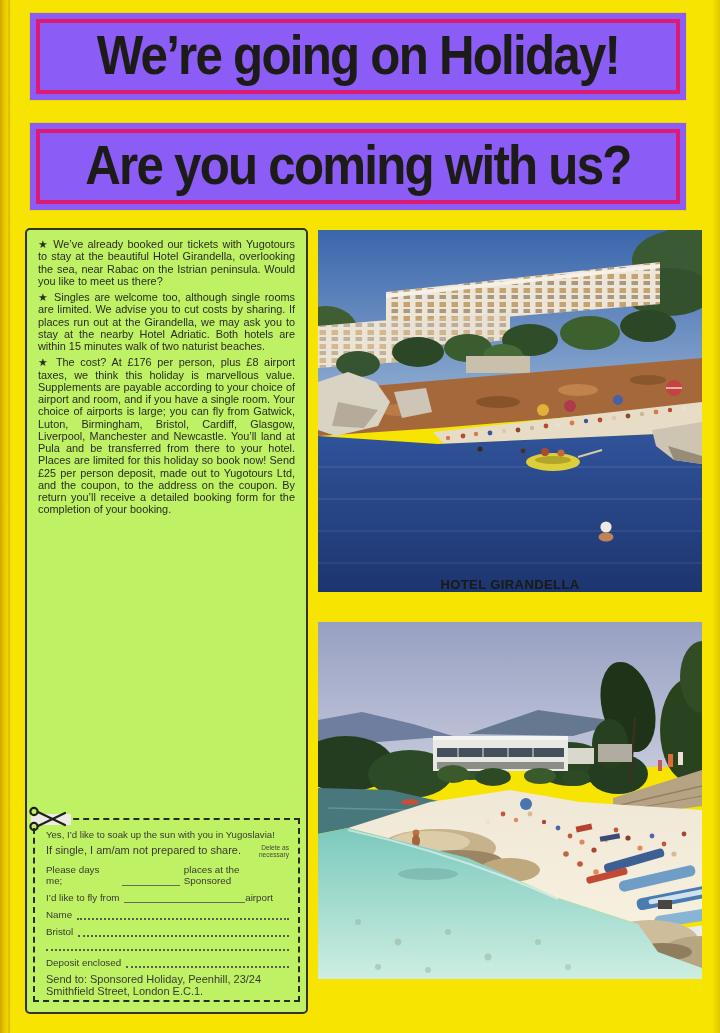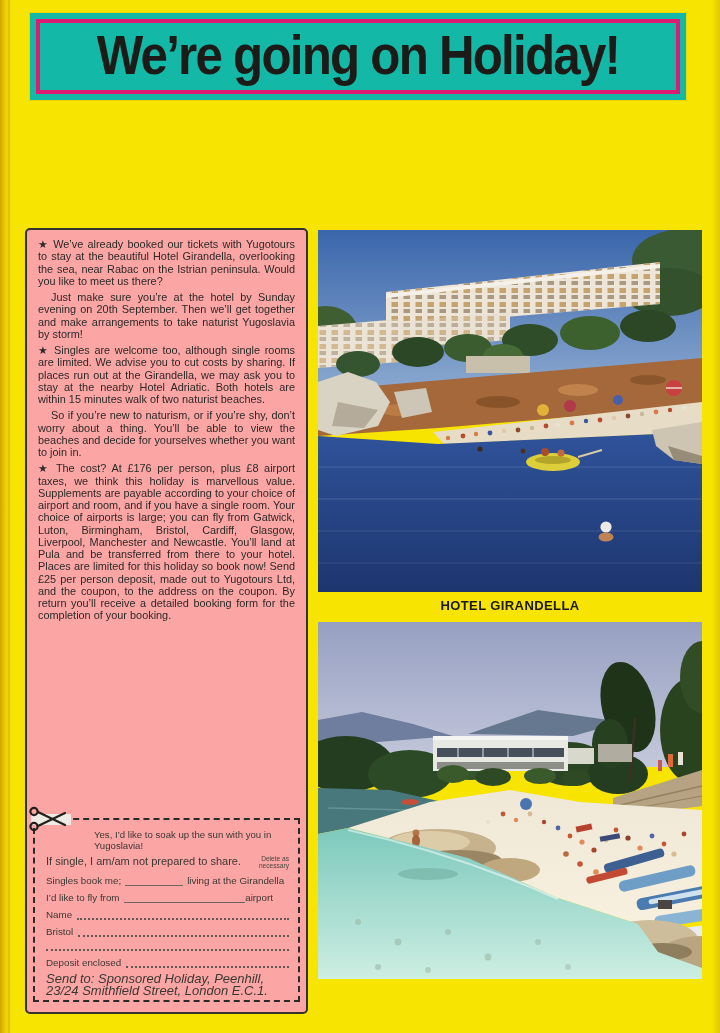--- a/index.html
+++ b/index.html
@@ -11,91 +11,94 @@
   }
   .page{position:absolute;inset:0;}
   
   .edge-left{position:absolute;left:0;top:0;width:12px;height:100%;
     background:linear-gradient(90deg,#cfa400,#eccf00 45%,#f7e400);}
   .crease{position:absolute;left:8px;top:0;width:2px;height:100%;background:rgba(150,110,0,0.22);}
   .edge-right{position:absolute;right:0;top:0;width:8px;height:100%;
     background:linear-gradient(270deg,rgba(160,120,0,0.25),rgba(160,120,0,0));}
 
   
-  .banner{position:absolute;left:30px;width:656px;height:87px;background:#14b8a6;
+  .banner{position:absolute;left:30px;width:656px;height:87px;background:#8b5cf6;
     box-shadow:0 0 0 1px rgba(0,0,0,0.05);}
   .banner1{top:13px;}
   .banner2{top:123px;}
   .banner-inner{position:absolute;inset:6px;border:4px solid #de1b72;
     display:flex;align-items:center;justify-content:center;}
   .headline{
     font-weight:bold;font-size:56px;letter-spacing:-2px;color:#1d1b18;
     transform:scaleX(0.88);transform-origin:center;white-space:nowrap;line-height:1;
     padding-bottom:4px;
   }
 
   
   .panel{position:absolute;left:25px;top:228px;width:283px;height:786px;
-    background:#fca5a5;border:2px solid #34322c;border-radius:5px;
+    background:#bef264;border:2px solid #34322c;border-radius:5px;
     box-sizing:border-box;padding:8px 11px 6px 11px;}
   .para{
     font-size:10.9px;line-height:12.25px;text-align:justify;color:#2b2a26;
     margin:0 0 4px 0;letter-spacing:0;
   }
   .para.ind{text-indent:13px;}
 
   
   .coupon{position:absolute;left:6px;right:6px;top:588px;height:184px;
     border:2px dashed #2c2a26;box-sizing:border-box;
     padding:9px 9px 5px 11px;}
   .scissor-mask{position:absolute;left:-4px;top:-6px;width:40px;height:11px;background:#eeebe4;}
   .scissors{position:absolute;left:-6px;top:-14px;}
   .c-row{display:flex;align-items:flex-end;font-size:9.8px;color:#3b3832;margin-bottom:6px;}
-  .c-row.intro{font-size:9.6px;margin-bottom:4px;margin-left:48px;}
+  .c-row.intro{font-size:9.6px;margin-bottom:4px;}
   .c-row.single{font-size:11px;align-items:flex-start;}
   .note{font-size:6.6px;line-height:7px;text-align:right;margin-left:auto;color:#4a463e;}
   .note span{display:block;}
   .blank{display:inline-block;width:58px;border-bottom:1.3px solid #6b675e;height:9px;margin:0 4px;}
   .blank.grow{flex:1;margin-right:0;}
   .book2 .blank{margin-left:74px;}
   .c-row.fly{padding-right:16px;justify-content:center;}
   .dots{flex:1;border-bottom:2px dotted #5e5a52;height:8px;margin-left:5px;}
   .c-row.addr2{margin-top:-2px;}
   .c-row.deposit{margin-top:4px;}
-  .c-row.sendto{font-size:13px;line-height:12px;margin-bottom:8px;margin-top:-1px;font-style:italic;}
+  .c-row.sendto{font-size:11px;line-height:12px;margin-bottom:8px;margin-top:-1px;}
 
   
   .photo{position:absolute;left:318px;}
   .photo svg{display:block;}
   .photo1{top:230px;}
   .photo2{top:622px;}
   .caption{position:absolute;left:318px;width:384px;text-align:center;
     font-weight:bold;font-size:13px;letter-spacing:0.4px;color:#1a1913;}
-  .caption1{top:598px;}
+  .caption1{top:577px;}
   .caption2{top:986px;}
 </style>
 </head>
 <body>
 
 <div class="page">
   <div class="edge-left"></div>
   <div class="crease"></div>
   <div class="edge-right"></div>
 
   <div class="banner banner1">
     <div class="banner-inner">
       <span class="headline">We’re going on Holiday!</span>
     </div>
   </div>
+  <div class="banner banner2">
+    <div class="banner-inner">
+      <span class="headline">Are you coming with us?</span>
+    </div>
+  </div>
 
   <div class="panel">
     <p class="para">★ We’ve already booked our tickets with Yugotours to stay at the beautiful Hotel Girandella, overlooking the sea, near Rabac on the Istrian peninsula. Would you like to meet us there?</p>
-    <p class="para ind">Just make sure you’re at the hotel by Sunday evening on 20th September. Then we’ll get together and make arrangements to take naturist Yugoslavia by storm!</p>
     <p class="para">★ Singles are welcome too, although single rooms are limited. We advise you to cut costs by sharing. If places run out at the Girandella, we may ask you to stay at the nearby Hotel Adriatic. Both hotels are within 15 minutes walk of two naturist beaches.</p>
-    <p class="para ind">So if you’re new to naturism, or if you’re shy, don’t worry about a thing. You’ll be able to view the beaches and decide for yourselves whether you want to join in.</p>
     <p class="para">★ The cost? At £176 per person, plus £8 airport taxes, we think this holiday is marvellous value. Supplements are payable according to your choice of airport and room, and if you have a single room. Your choice of airports is large; you can fly from Gatwick, Luton, Birmingham, Bristol, Cardiff, Glasgow, Liverpool, Manchester and Newcastle. You’ll land at Pula and be transferred from there to your hotel. Places are limited for this holiday so book now! Send £25 per person deposit, made out to Yugotours Ltd, and the coupon, to the address on the coupon. By return you’ll receive a detailed booking form for the completion of your booking.</p>
 
     <div class="coupon">
       <div class="scissor-mask"></div>
       <svg class="scissors" width="38" height="26" viewBox="0 0 38 26">
         <g stroke="#22201c" stroke-width="2.2" fill="none" stroke-linecap="round">
           <line x1="9" y1="6" x2="36" y2="19"></line>
           <line x1="9" y1="20" x2="36" y2="7"></line>
           <circle cx="5" cy="5.5" r="3.6"></circle>
           <circle cx="5" cy="20.5" r="3.6"></circle>
@@ -108,23 +111,23 @@
 
       <div class="c-row single">
         <span>If single, I am/am not prepared to share.</span>
         <span class="note">
           <span>Delete as</span>
           <span>necessary</span>
         </span>
       </div>
 
       <div class="c-row book">
-        <span>Singles book me;</span>
+        <span>Please days me;</span>
         <span class="blank"></span>
-        <span>living at the Girandella</span>
+        <span>places at the Sponsored</span>
       </div>
 
 
       <div class="c-row fly">
         <span>I’d like to fly from</span>
         <span class="blank grow"></span>
         <span>airport</span>
       </div>
 
       <div class="c-row leader">

